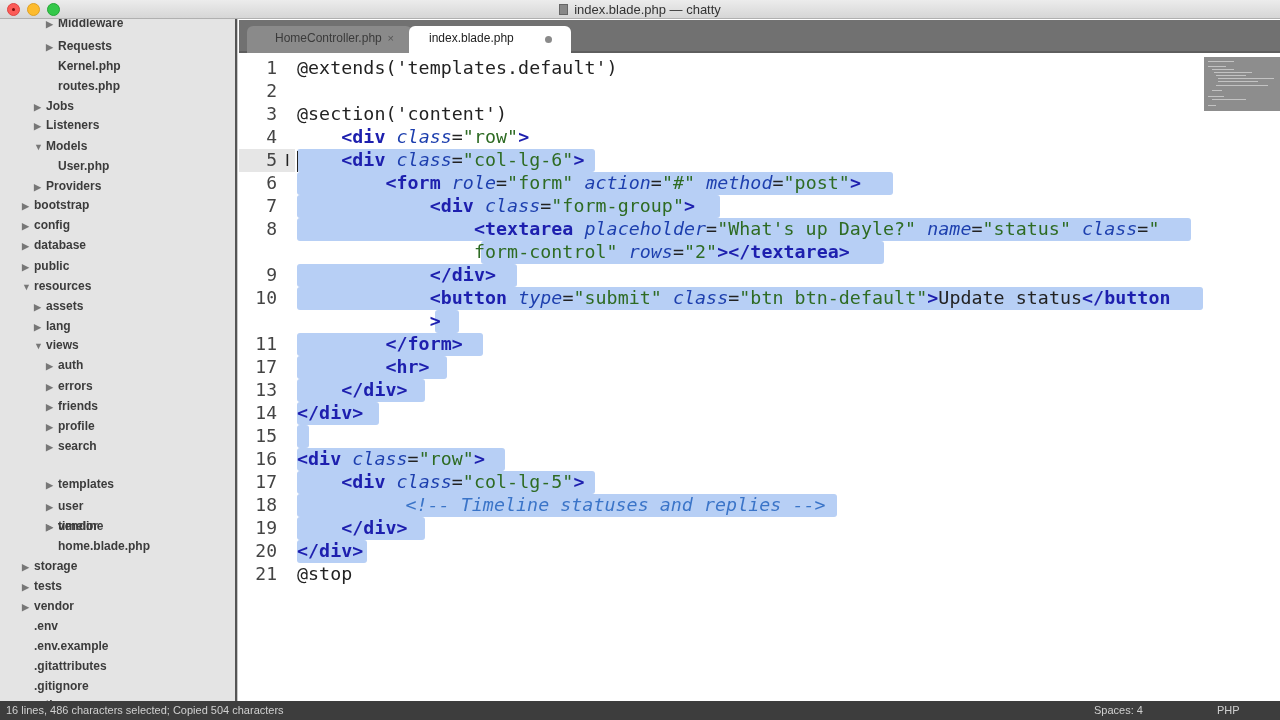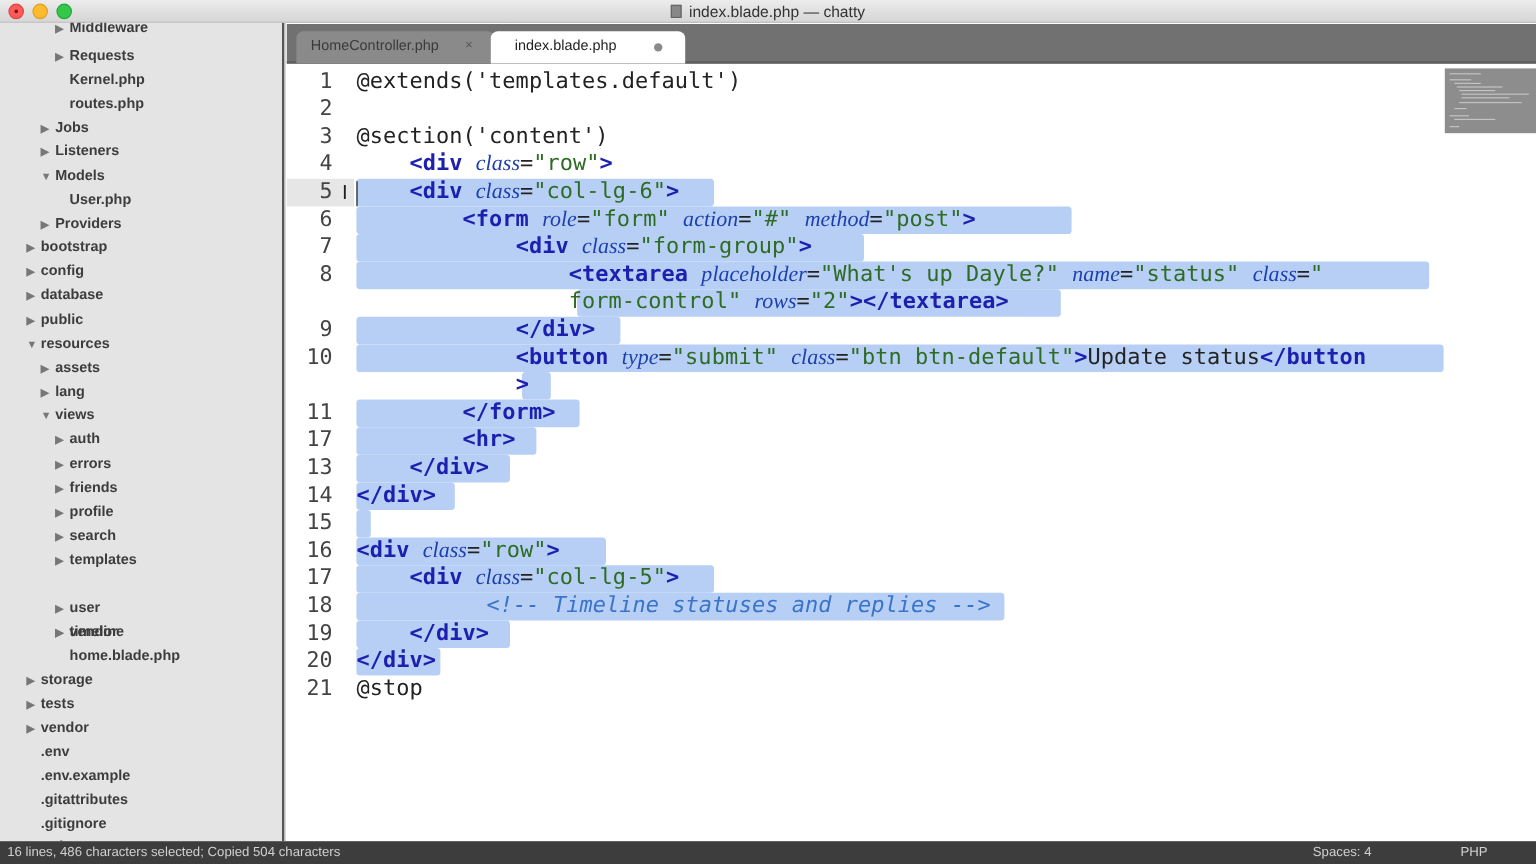--- a/index.html
+++ b/index.html
@@ -15,36 +15,36 @@
   .t-max { left: 47px; background: #34c84a; border: 1px solid #25a737; }
   .win-title { position: absolute; left: 0; right: 0; top: 2px; text-align: center; font-size: 13px; color: #333; }
   .win-title .doc-icon { display: inline-block; width: 9px; height: 11px; background: #888; margin-right: 6px; vertical-align: -1px; border: 1px solid #666; }
 
   .sidebar { position: absolute; left: 0; top: 19px; width: 238px; height: 682px; background: #e4e4e4; overflow: hidden; border-right: 1px solid #c8c8c8; }
   .tree-item { position: absolute; height: 20px; font-size: 12px; font-weight: bold; color: #3c3c3c; line-height: 20px; white-space: nowrap; }
   .tree-item .arrow { display: inline-block; width: 12px; font-size: 9px; color: #777; text-align: left; }
   .sb-scroll { position: absolute; right: 0; top: 0; width: 2px; height: 682px; background: #555; }
 
   .tabbar { position: absolute; left: 239px; top: 20px; width: 1041px; height: 33px; background: #717171; border-bottom: 2px solid #5e5e5e; }
-  .tab { position: absolute; top: 6px; height: 27px; font-size: 12px; line-height: 25px; padding-left: 12px; }
+  .tab { position: absolute; top: 6px; height: 27px; font-size: 12px; line-height: 25px; padding-left: 28px; }
   .tab-inactive { left: 8px; width: 165px; background: #8a8a8a; color: #3a3a3a; border-radius: 6px 6px 0 0; }
   .tab-active { left: 170px; width: 162px; background: #fff; color: #222; border-radius: 6px 6px 0 0; padding-left: 20px; }
   .tab .close-x { position: absolute; right: 18px; top: 0; font-size: 11px; color: #555; }
   .tab .dirty-dot { position: absolute; right: 19px; top: 10px; width: 7px; height: 7px; border-radius: 50%; background: #8a8a8a; }
 
   .editor { position: absolute; left: 239px; top: 55px; width: 1041px; height: 646px; background: #fff; }
   .gutter-line { position: absolute; left: 0; width: 38px; text-align: right; font-family: "DejaVu Sans Mono", monospace; font-size: 18px; color: #444; }
   .gutter-current { position: absolute; left: 0; width: 56px; height: 23px; background: #e6e6e6; }
   .code-line { position: absolute; left: 58px; font-family: "DejaVu Sans Mono", monospace; font-size: 18.3px; white-space: pre; color: #222; letter-spacing: 0.05px; }
   .sel { position: absolute; background: #b7cff5; border-radius: 3px; }
   .ibeam { position: absolute; left: 46px; top: 96px; font-size: 16px; color: #222; font-family: "DejaVu Sans", sans-serif; }
   .caret { position: absolute; left: 58px; top: 96px; width: 1px; height: 21px; background: #222; }
 
   .tag { color: #1d1fae; font-weight: bold; }
-  .attr { color: #1d3fae; font-style: italic; font-family: Liberation Serif, serif; }
+  .attr { color: #1d3fae; font-style: italic; }
   .str { color: #2e6b23; }
   .cmt { color: #3a74c8; font-style: italic; }
   .plain { color: #222; }
 
   .minimap { position: absolute; left: 1204px; top: 57px; width: 76px; height: 54px; background: #8d8d8d; }
   .minimap .mm-line { position: absolute; height: 1px; background: #c3c3c3; }
 
   .statusbar { position: absolute; left: 0; top: 701px; width: 1280px; height: 19px; background: #3d3d3d; color: #d0d0d0; font-size: 11px; line-height: 19px; }
   .statusbar .left { position: absolute; left: 6px; }
   .statusbar .spaces { position: absolute; left: 1094px; }
@@ -77,21 +77,21 @@
     <div class="tree-item" style="top: 237px; left: 22px;"><span class="arrow">▶</span><span>public</span></div>
     <div class="tree-item" style="top: 257px; left: 22px;"><span class="arrow">▼</span><span>resources</span></div>
     <div class="tree-item" style="top: 277px; left: 34px;"><span class="arrow">▶</span><span>assets</span></div>
     <div class="tree-item" style="top: 297px; left: 34px;"><span class="arrow">▶</span><span>lang</span></div>
     <div class="tree-item" style="top: 316px; left: 34px;"><span class="arrow">▼</span><span>views</span></div>
     <div class="tree-item" style="top: 336px; left: 46px;"><span class="arrow">▶</span><span>auth</span></div>
     <div class="tree-item" style="top: 357px; left: 46px;"><span class="arrow">▶</span><span>errors</span></div>
     <div class="tree-item" style="top: 377px; left: 46px;"><span class="arrow">▶</span><span>friends</span></div>
     <div class="tree-item" style="top: 397px; left: 46px;"><span class="arrow">▶</span><span>profile</span></div>
     <div class="tree-item" style="top: 417px; left: 46px;"><span class="arrow">▶</span><span>search</span></div>
-    <div class="tree-item" style="top: 437px; left: 46px;"><span class="arrow">▶</span><span>templates</span></div>
+    <div class="tree-item" style="top: 455px; left: 46px;"><span class="arrow">▶</span><span>templates</span></div>
     <div class="tree-item" style="top: 457px; left: 46px; margin-top: 40px;"><span class="arrow">▶</span><span>timeline</span></div>
     <div class="tree-item" style="top: 477px; left: 46px;"><span class="arrow">▶</span><span>user</span></div>
     <div class="tree-item" style="top: 497px; left: 46px;"><span class="arrow">▶</span><span>vendor</span></div>
     <div class="tree-item" style="top: 517px; left: 46px;"><span class="arrow"></span><span>home.blade.php</span></div>
     <div class="tree-item" style="top: 537px; left: 22px;"><span class="arrow">▶</span><span>storage</span></div>
     <div class="tree-item" style="top: 557px; left: 22px;"><span class="arrow">▶</span><span>tests</span></div>
     <div class="tree-item" style="top: 577px; left: 22px;"><span class="arrow">▶</span><span>vendor</span></div>
     <div class="tree-item" style="top: 597px; left: 22px;"><span class="arrow"></span><span>.env</span></div>
     <div class="tree-item" style="top: 617px; left: 22px;"><span class="arrow"></span><span>.env.example</span></div>
     <div class="tree-item" style="top: 637px; left: 22px;"><span class="arrow"></span><span>.gitattributes</span></div>

